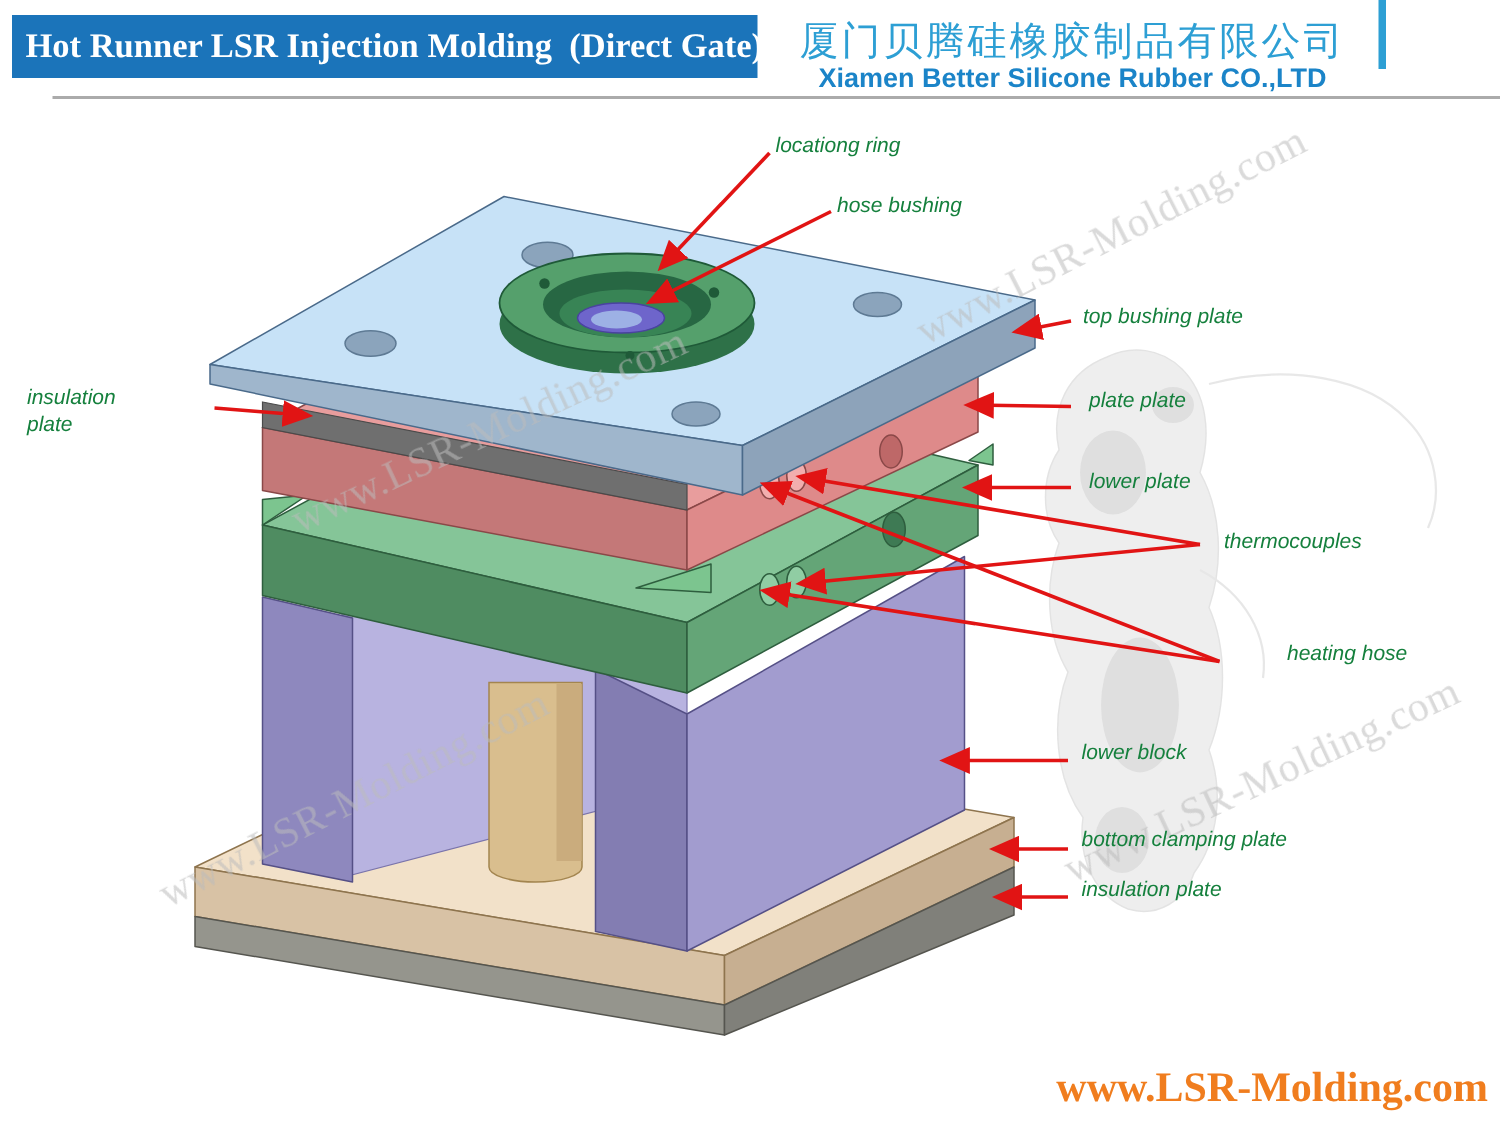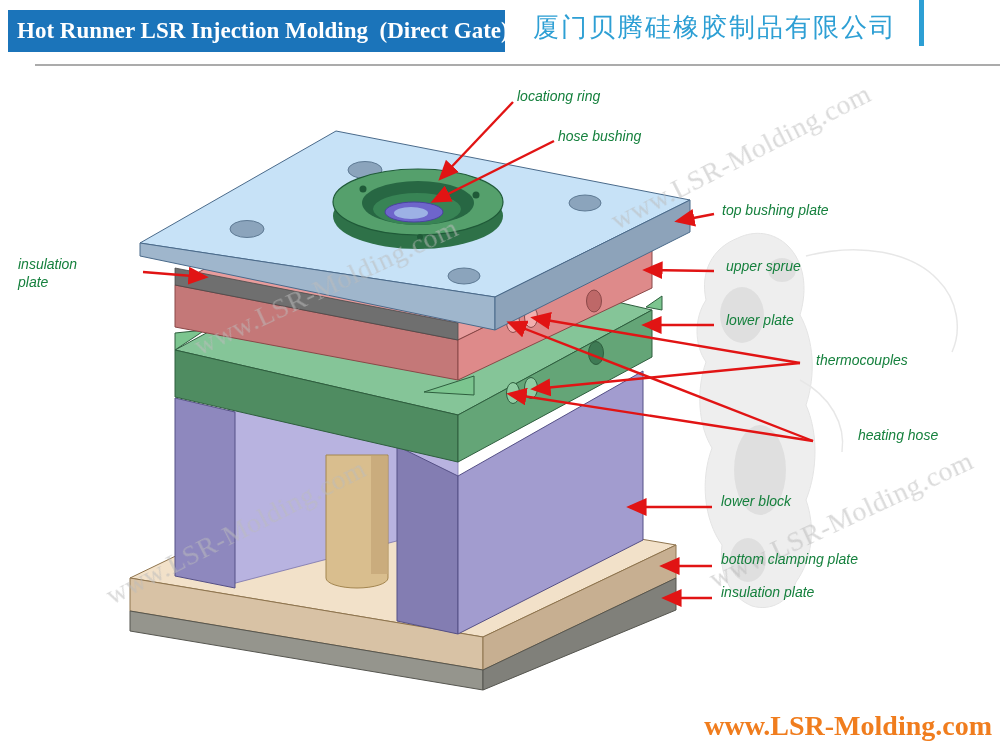--- a/index.html
+++ b/index.html
@@ -25,20 +25,21 @@
   #footer-url{position:absolute;right:12px;top:710px;font-family:"Liberation Serif",serif;
               font-weight:bold;font-size:28px;}
 </style>
 </head>
 <body>
 
 <div id="page">
 
   <div id="banner" style="background: rgb(27, 116, 186);">Hot Runner LSR Injection Molding  (Direct Gate)</div>
   <div id="company-cn" style="color: rgb(45, 159, 212);">厦门贝腾硅橡胶制品有限公司</div>
+  <div id="company-en" style="color: rgb(27, 132, 200);">Xiamen Better Silicone Rubber CO.,LTD</div>
   <div id="logo-bar" style="background: rgb(45, 159, 212);"></div>
   <div id="header-rule"></div>
 
   <svg id="diagram" viewBox="0 0 1000 750">
     <defs>
       <marker id="arrh" viewBox="0 0 8 7" refX="6.5" refY="3.5" markerWidth="8.5" markerHeight="7.5" orient="auto-start-reverse">
         <path d="M0,0 L8,3.5 L0,7 Z" fill="#E11414"></path>
       </marker>
     </defs>
 
@@ -150,21 +151,21 @@
         <line x1="712" y1="598" x2="665" y2="598" stroke="#E11414" stroke-width="2.4" marker-end="url(#arrh)"></line>
       </g>
   </svg>
 
   <div id="labels-layer">
       <div class="callout" style="left: 517px; top: 88px;">locationg ring</div>
       <div class="callout" style="left: 558px; top: 128px;">hose bushing</div>
       <div class="callout" style="left: 722px; top: 202px;">top bushing plate</div>
       <div class="callout" style="left: 18px; top: 256px;">insulation
 plate</div>
-      <div class="callout" style="left: 726px; top: 258px;">upper sprue</div>
+      <div class="callout" style="left: 726px; top: 258px;">plate plate</div>
       <div class="callout" style="left: 726px; top: 312px;">lower plate</div>
       <div class="callout" style="left: 816px; top: 352px;">thermocouples</div>
       <div class="callout" style="left: 858px; top: 427px;">heating hose</div>
       <div class="callout" style="left: 721px; top: 493px;">lower block</div>
       <div class="callout" style="left: 721px; top: 551px;">bottom clamping plate</div>
       <div class="callout" style="left: 721px; top: 584px;">insulation plate</div>
     </div>
 
   <div id="footer-url" style="color: rgb(240, 125, 30);">www.LSR-Molding.com</div>
 </div>

